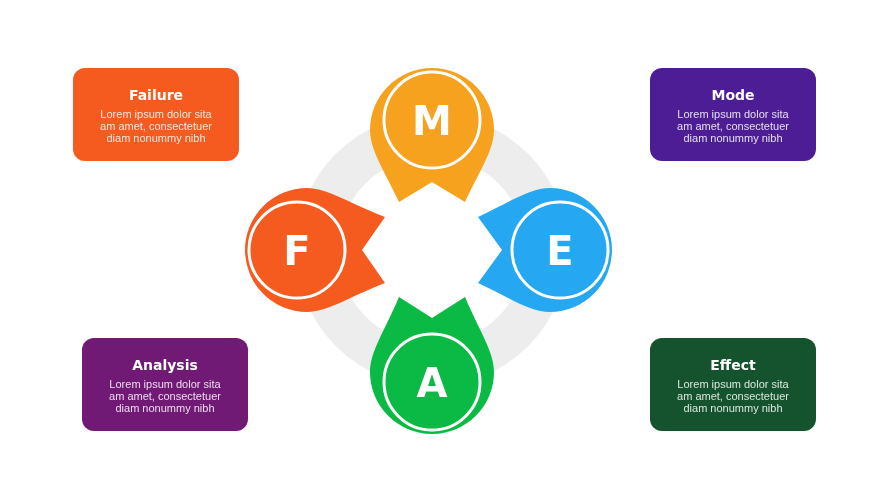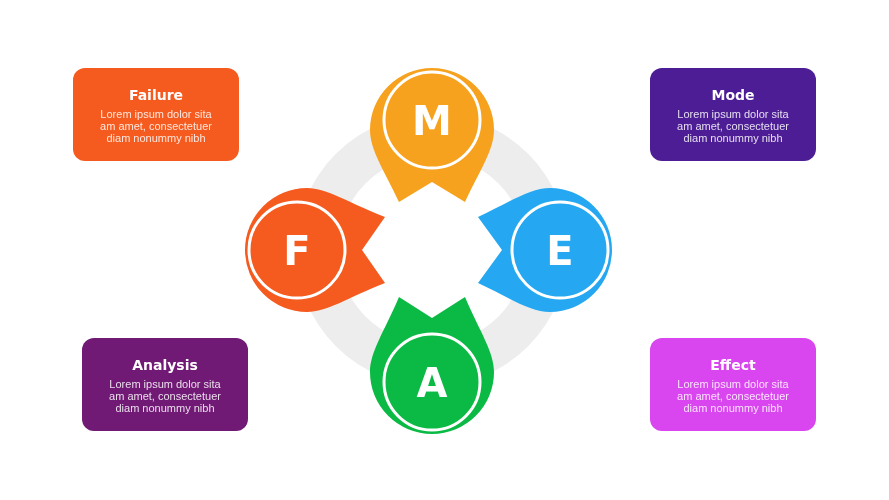--- a/index.html
+++ b/index.html
@@ -50,16 +50,16 @@
 <div class="card" style="left:650px; top:68px; background:#4c1d95;">
   <div class="title">Mode</div>
   <div class="body">Lorem ipsum dolor sita am amet, consectetuer diam nonummy  nibh</div>
 </div>
 
 <div class="card" style="left:82px; top:338px; background:#701a75;">
   <div class="title">Analysis</div>
   <div class="body">Lorem ipsum dolor sita am amet, consectetuer diam nonummy  nibh</div>
 </div>
 
-<div class="card" style="left:650px; top:338px; background:#d946ef;">
+<div class="card" style="left:650px; top:338px; background:#14532d;">
   <div class="title">Effect</div>
   <div class="body">Lorem ipsum dolor sita am amet, consectetuer diam nonummy  nibh</div>
 </div>
 
 </body></html>

